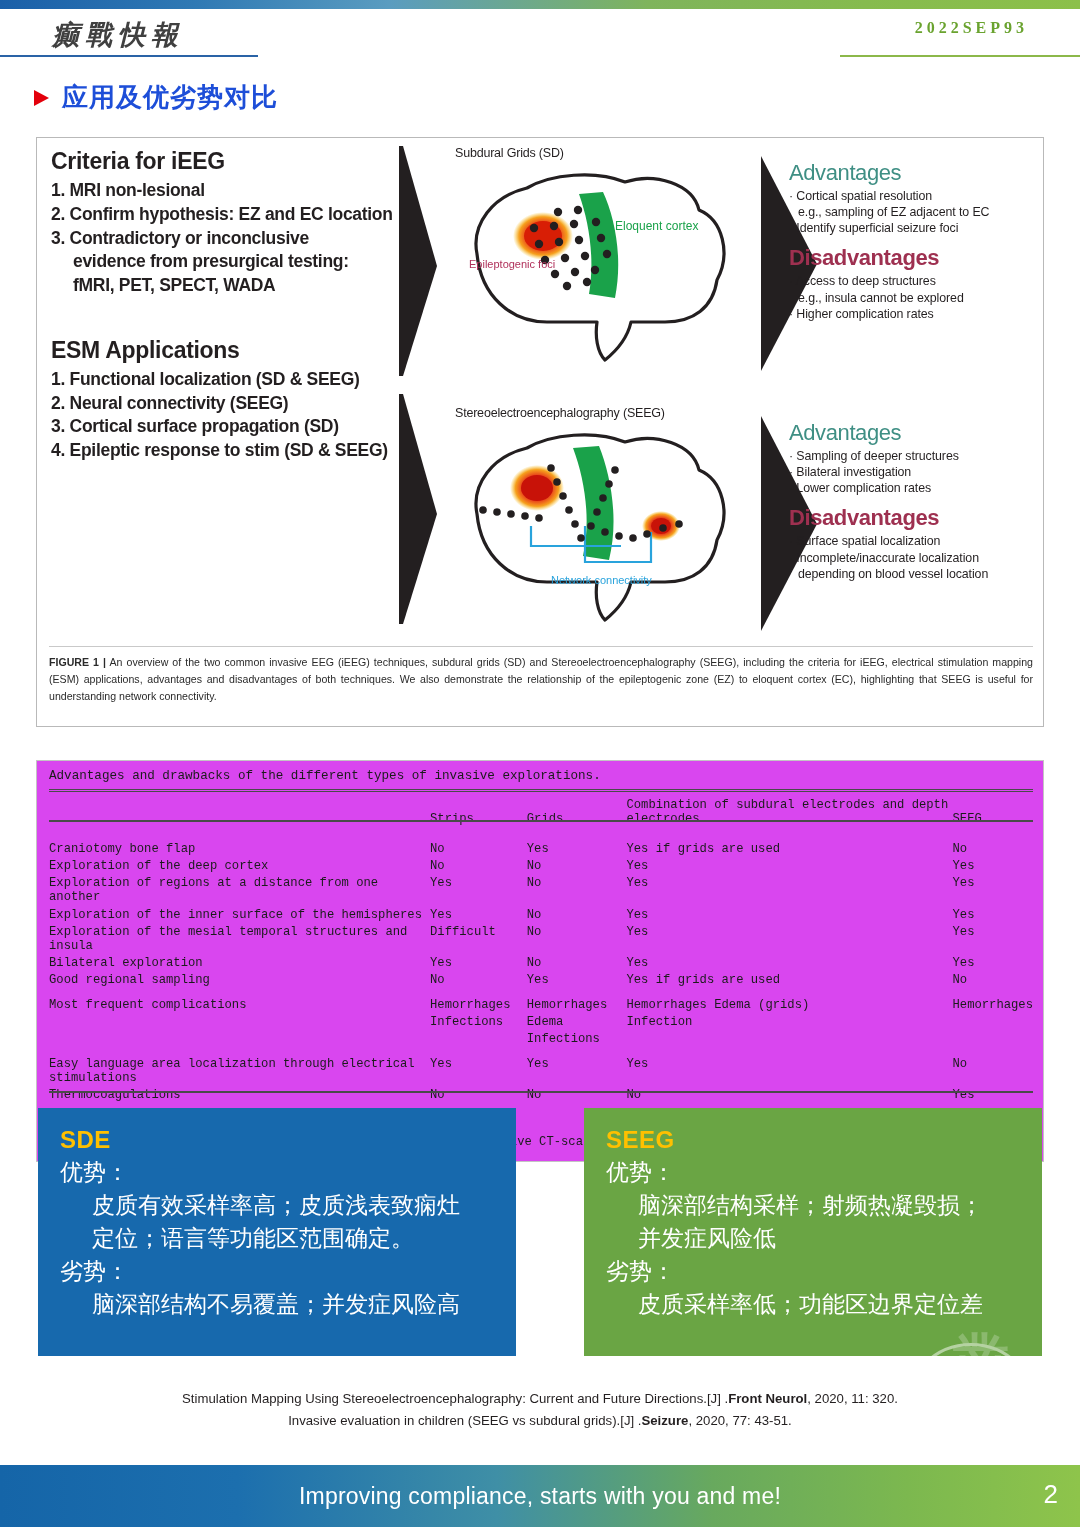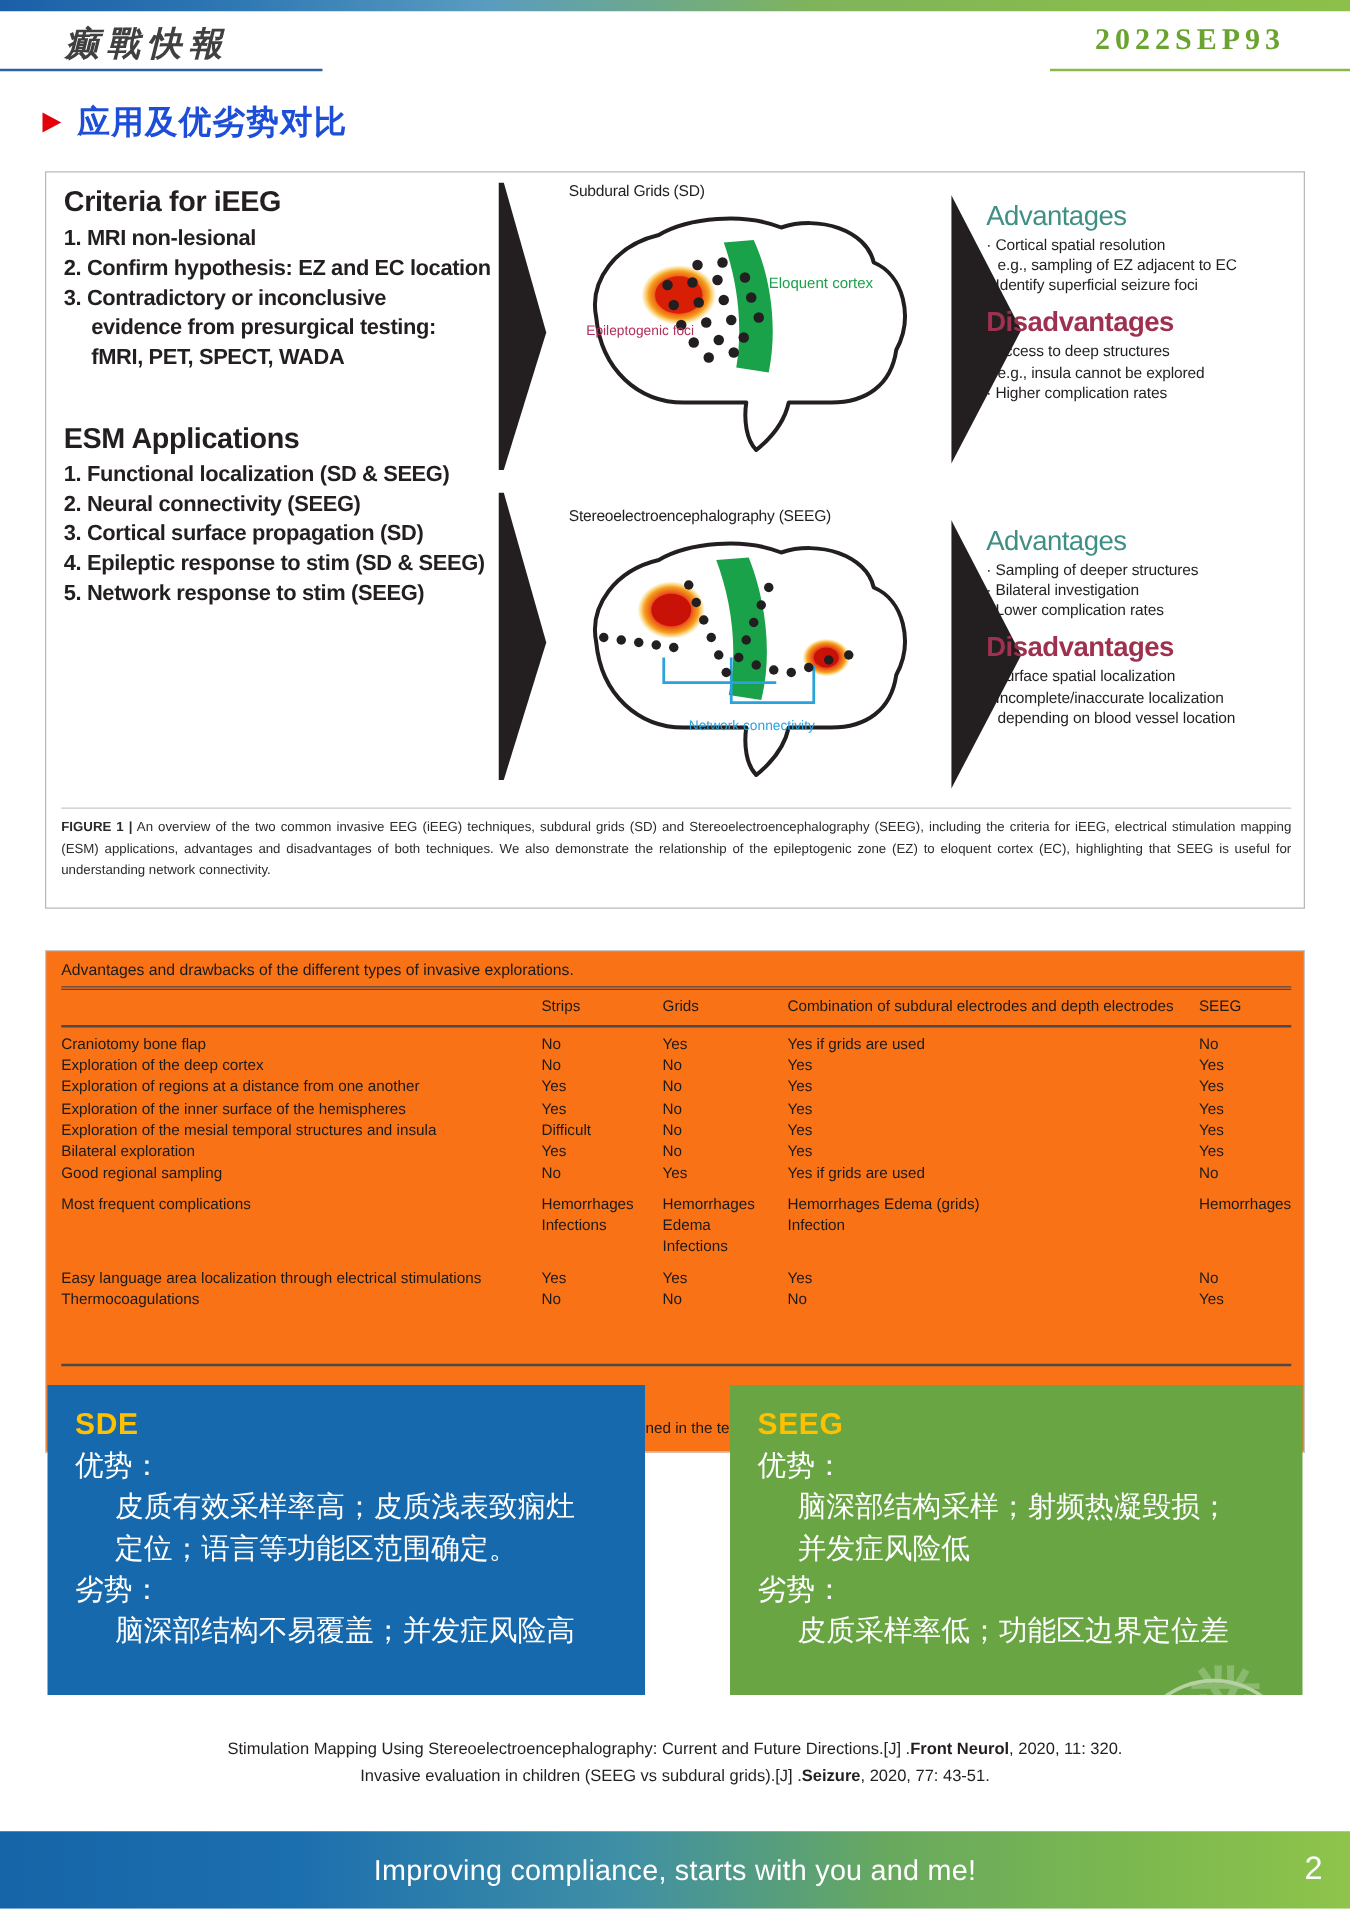--- a/index.html
+++ b/index.html
@@ -21,21 +21,21 @@
     font-family:"Liberation Serif","DejaVu Serif",serif;
     font-size:27px;font-weight:bold;color:#404040;letter-spacing:6px;
     font-style:italic;
   }
   .hdr-logo-rule{
     position:absolute;left:0px;top:46px;width:258px;height:2px;background:#2a63a6;
   }
   .hdr-code{
     position:absolute;right:52px;top:10px;
     font-family:"Liberation Serif","DejaVu Serif",serif;
-    font-size:24px;font-weight:bold;color:#6aa32f;letter-spacing:4px;
+    font-size:16px;font-weight:bold;color:#6aa32f;letter-spacing:4px;
   }
   .hdr-code-rule{
     position:absolute;right:0px;top:46px;width:240px;height:2px;background:#8cb84a;
   }
   
   .sec-title{position:absolute;left:34px;top:80px;display:flex;align-items:center;gap:13px;}
   .sec-arrow{width:0;height:0;border-left:15px solid #e3000b;border-top:8px solid transparent;border-bottom:8px solid transparent;}
   .sec-text{font-size:26px;font-weight:bold;color:#1d4ed8;letter-spacing:1px;}
   
   .figbox{
@@ -61,22 +61,22 @@
   
   .fig-capline{position:absolute;left:12px;top:508px;width:984px;height:1px;background:#c9c9c9;}
   .fig-cap{
     position:absolute;left:12px;top:516px;width:984px;
     font-size:10.6px;color:#2a2a2a;line-height:1.62;text-align:justify;
   }
   .fig-cap b{font-weight:bold;}
   
   .tblbox{
     position:absolute;left:36px;top:760px;width:1008px;height:402px;
-    border:1px solid #c4c4c4;background:#f97316;box-sizing:border-box;
-    font-family:Liberation Sans, sans-serif;
+    border:1px solid #c4c4c4;background:#d946ef;box-sizing:border-box;
+    font-family:Liberation Mono, monospace;
   }
   .tbl-cap{position:absolute;left:12px;top:8px;font-size:12.6px;color:#1b1b1b;}
   .rule{position:absolute;background:#4a4a4a;}
   table.t{
     position:absolute;left:12px;top:34px;width:984px;border-collapse:collapse;
     font-size:12.2px;color:#1b1b1b;
   }
   table.t th{font-weight:normal;text-align:left;padding:3px 0 7px 0;vertical-align:bottom;}
   table.t td{padding:1.6px 0;vertical-align:top;}
   .c0{width:385px;} .c1{width:97px;} .c2{width:100px;} .c3{width:330px;} .c4{width:72px;}
@@ -156,21 +156,20 @@
     <div class="fig-li">3. Contradictory or inconclusive</div>
     <div class="fig-li" style="padding-left:22px">evidence from presurgical testing:</div>
     <div class="fig-li" style="padding-left:22px">fMRI, PET, SPECT, WADA</div>
 
     <div class="esm-blk">
       <div class="fig-h">ESM Applications</div>
       <div class="fig-li">1. Functional localization (SD &amp; SEEG)</div>
       <div class="fig-li">2. Neural connectivity (SEEG)</div>
       <div class="fig-li">3. Cortical surface propagation (SD)</div>
       <div class="fig-li">4. Epileptic response to stim (SD &amp; SEEG)</div>
-      <div class="fig-li">5. Network response to stim (SEEG)</div>
     </div>
   </div>
 
   <div class="chev" style="left:360px;top:8px;">
     <svg width="46" height="230" viewBox="0 0 46 230">
       <polygon points="6,0 40,120 6,230 2,230 2,0" fill="#231f20"></polygon>
     </svg>
   </div>
   <div class="chev" style="left:360px;top:256px;">
     <svg width="46" height="230" viewBox="0 0 46 230">

